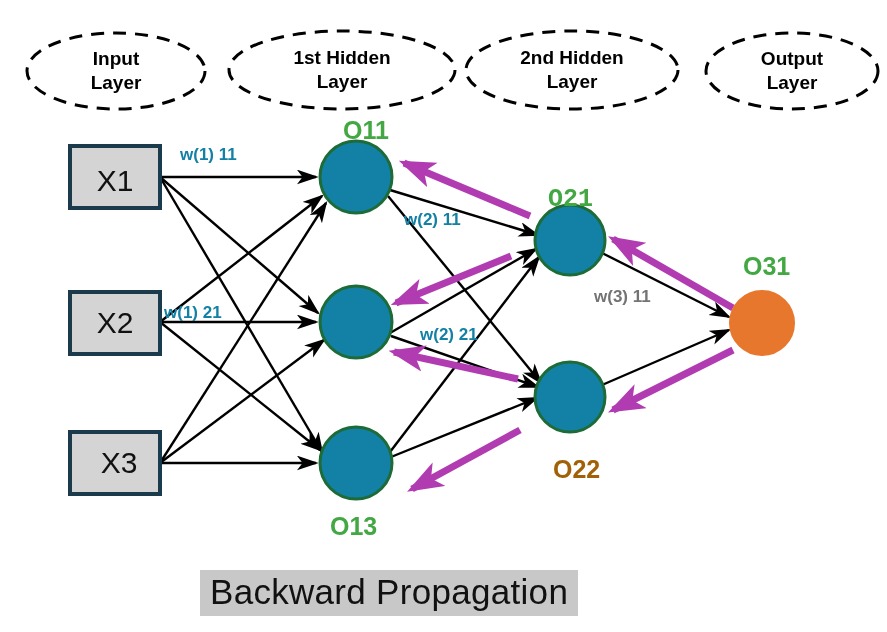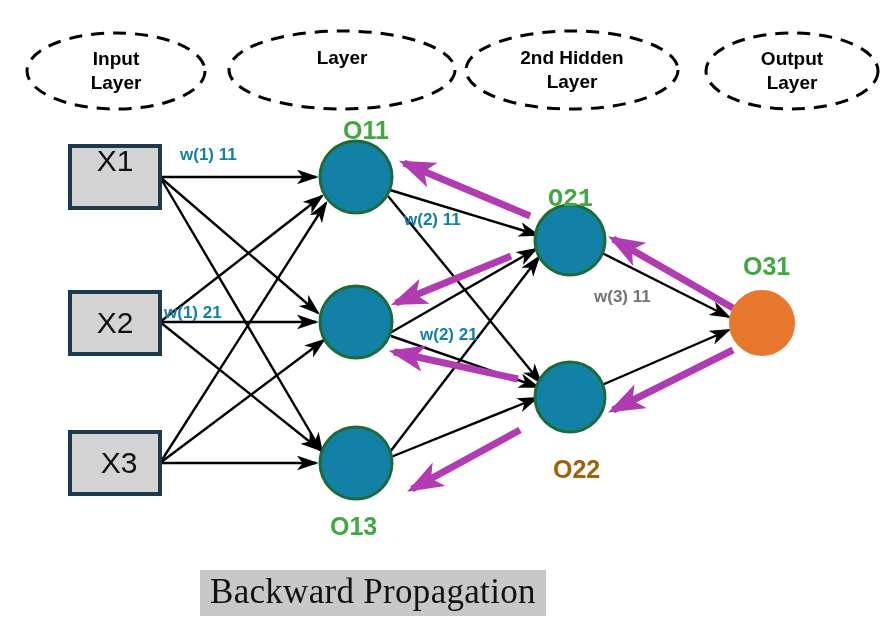--- a/index.html
+++ b/index.html
@@ -50,21 +50,21 @@
   }
   .weight-label {
     position: absolute;
     font-weight: bold;
     font-size: 17px;
     font-family: "Liberation Sans", sans-serif;
     white-space: nowrap;
   }
   .caption {
     position: absolute;
-    font-family: Liberation Serif, serif;
+    font-family: Liberation Sans, sans-serif;
     font-size: 35px;
     color: #111111;
     white-space: nowrap;
     padding: 2px 10px 4px 10px;
     letter-spacing: 0.3px;
   }
 </style>
 </head>
 <body>
 
@@ -136,32 +136,33 @@
       <circle cx="570" cy="397" r="35" fill="#1380a5" stroke="#1d6b37" stroke-width="3"></circle>
       <circle cx="762" cy="323" r="32" fill="#e8772e" stroke="#e8772e" stroke-width="2"></circle>
     </g>
   </svg>
 
   <div class="layer-ellipse-text" style="left:27px; top:47px; width:178px;">
     <div>Input</div>
     <div>Layer</div>
   </div>
   <div class="layer-ellipse-text" style="left:229px; top:46px; width:226px;">
+    <div>1st Hidden</div>
     <div>Layer</div>
   </div>
   <div class="layer-ellipse-text" style="left:466px; top:46px; width:212px;">
     <div>2nd Hidden</div>
     <div>Layer</div>
   </div>
   <div class="layer-ellipse-text" style="left:706px; top:47px; width:172px;">
     <div>Output</div>
     <div>Layer</div>
   </div>
 
-  <div class="input-box-label" style="left:70px; top:144px; width:90px;">X1</div>
+  <div class="input-box-label" style="left:70px; top:164px; width:90px;">X1</div>
   <div class="input-box-label" style="left:70px; top:306px; width:90px;">X2</div>
   <div class="input-box-label" style="left:74px; top:446px; width:90px;">X3</div>
 
   <div class="node-label" style="left:343px; top:116px; color:#43a843;">O11</div>
   <div class="node-label" style="left:330px; top:512px; color:#43a843;">O13</div>
   <div class="node-label" style="left:548px; top:185px; color:#43a843;font-family:Liberation Mono, monospace;">O21</div>
   <div class="node-label" style="left:553px; top:455px; color:#a16207;">O22</div>
   <div class="node-label" style="left:743px; top:252px; color:#43a843;">O31</div>
 
   <div class="weight-label" style="left:180px; top:145px; color:#1380a5;">w(1) 11</div>

